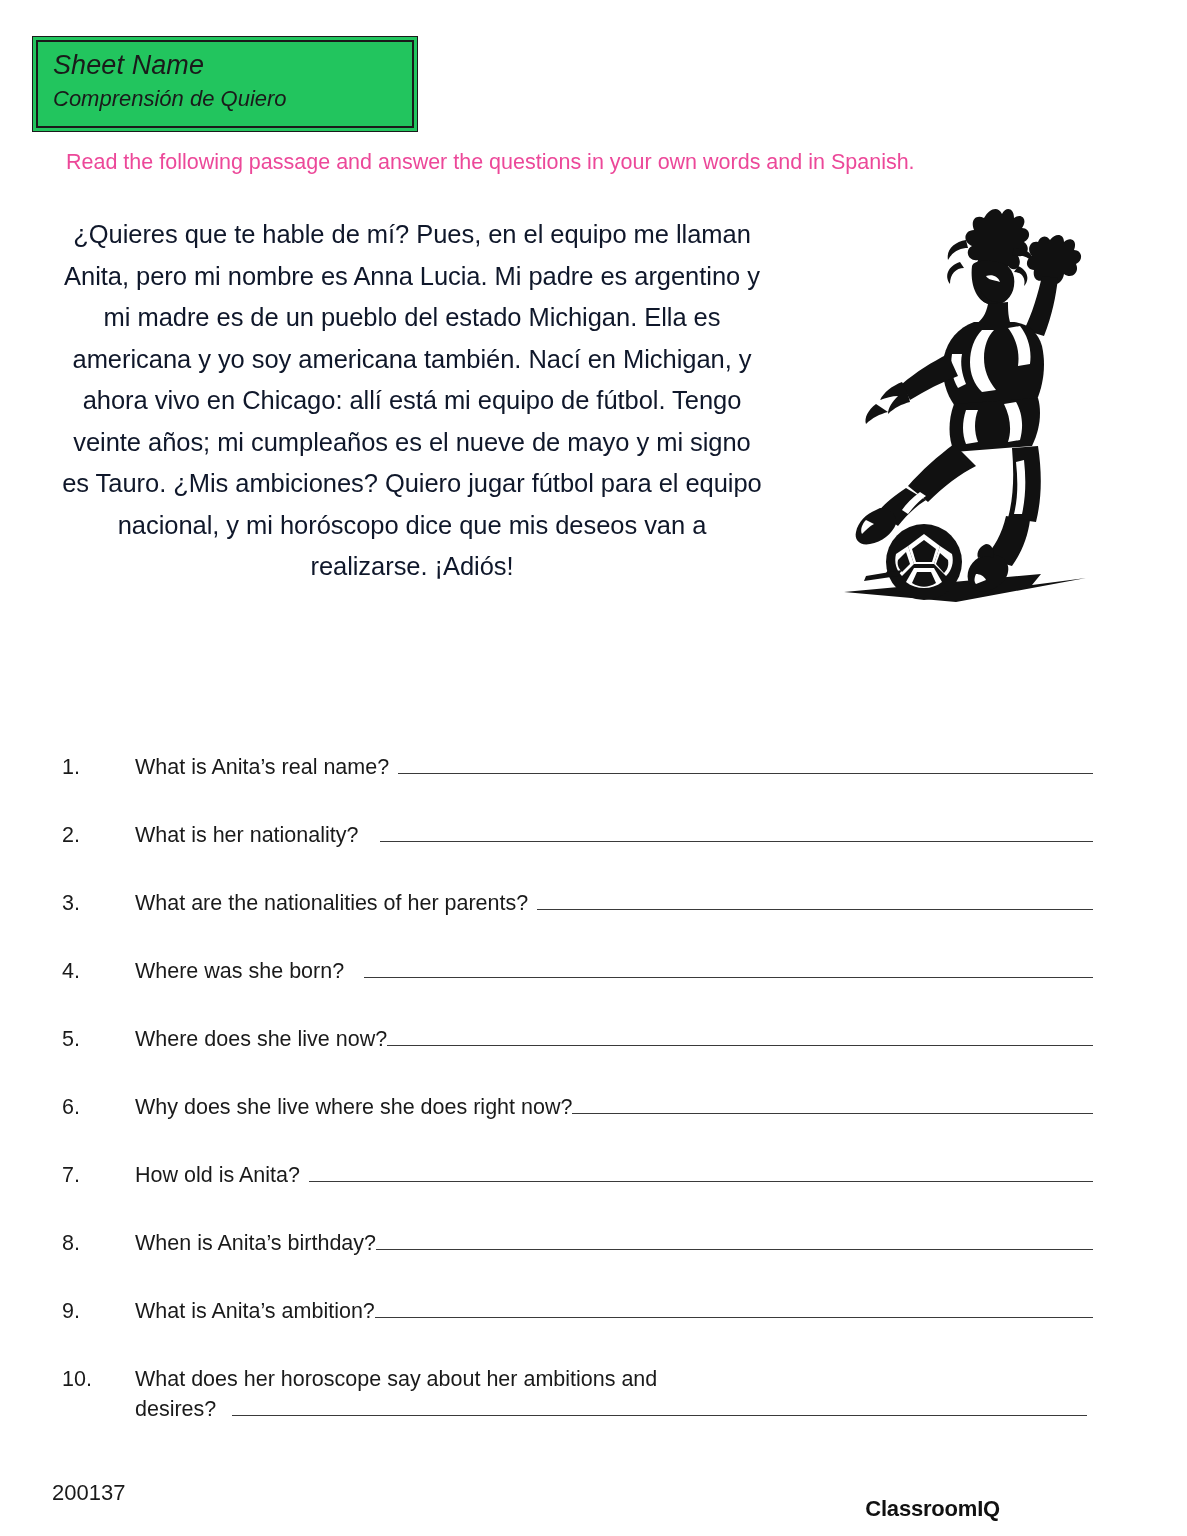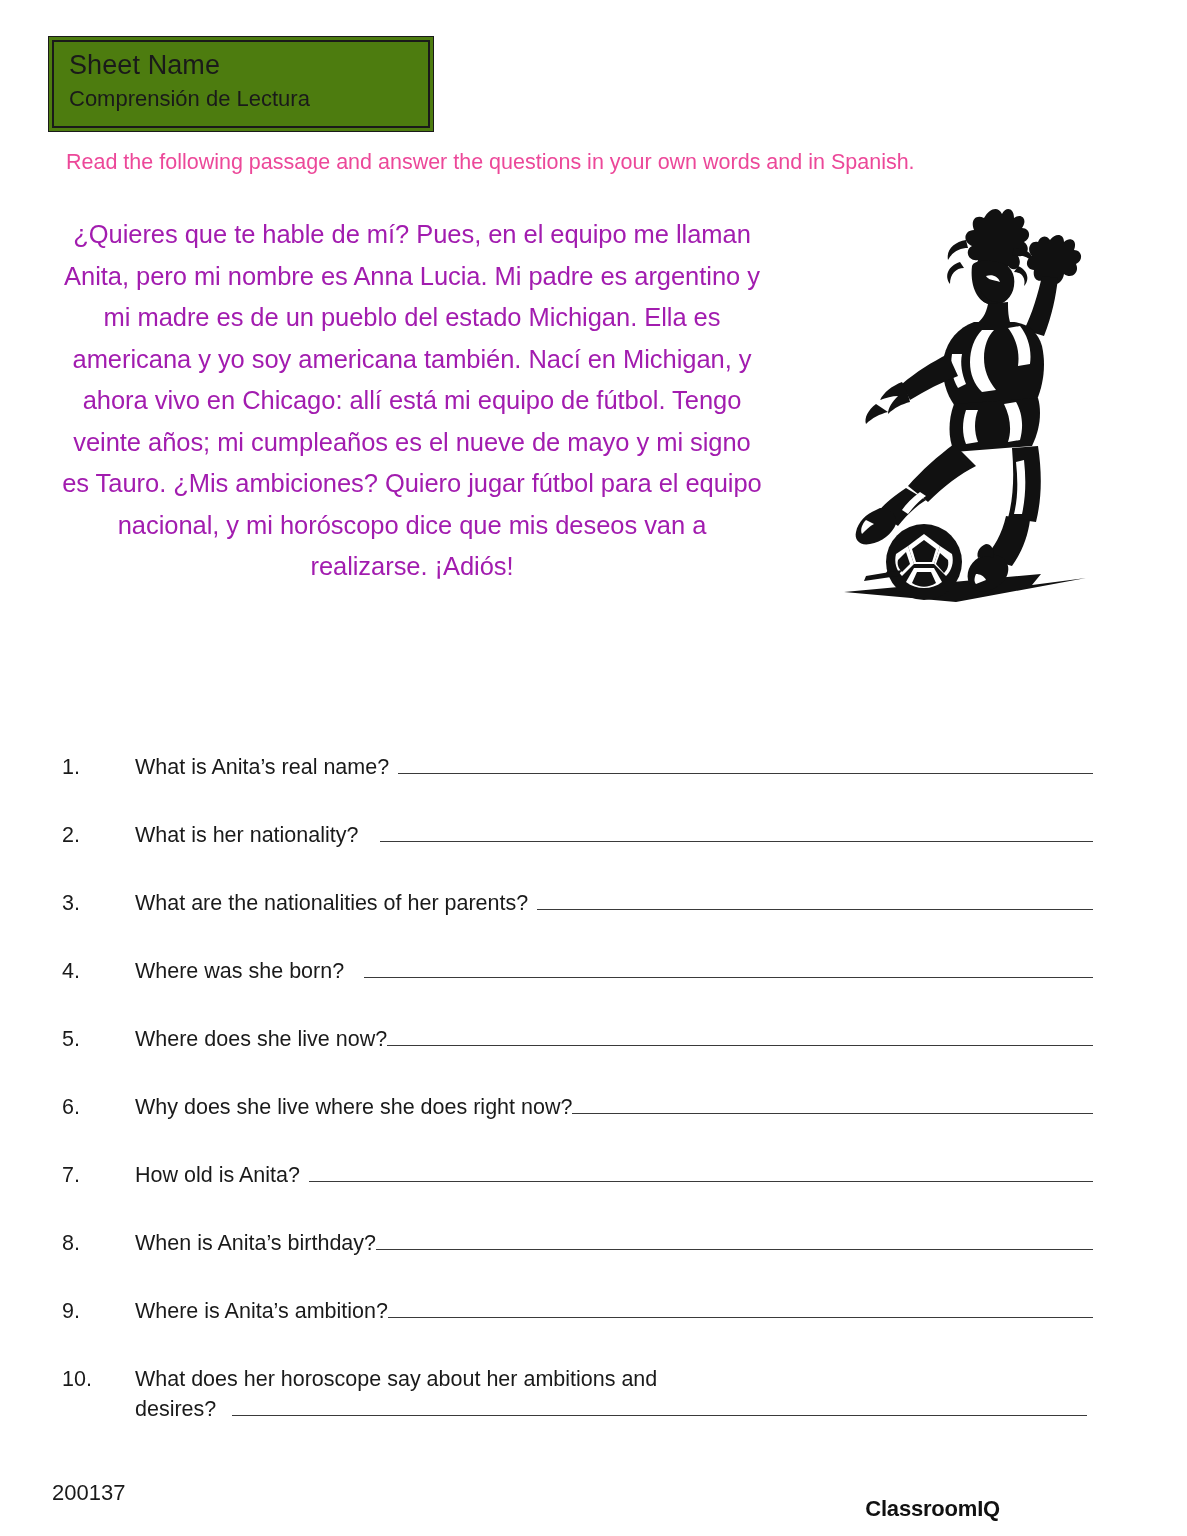--- a/index.html
+++ b/index.html
@@ -26,27 +26,28 @@
   .header-row {
     position: absolute;
     left: 0;
     top: 0;
     width: 1187px;
     height: 145px;
   }
 
   .title-box {
     position: absolute;
-    left: 48px;
+    left: 32px;
     top: 36px;
     width: 386px;
     height: 96px;
     border: 1px solid #1a1a1a;
     box-sizing: border-box;
-    background: #4d7c0f;
+    background: #22c55e;
+    font-style: italic;
   }
   .title-box-inner {
     position: absolute;
     inset: 3px;
     border: 2px solid #1a1a1a;
     box-sizing: border-box;
     padding: 5px 0 0 15px;
   }
   .sheet-name {
     font-size: 27px;
@@ -94,21 +95,21 @@
 
   
   .passage {
     position: absolute;
     left: 62px;
     top: 214px;
     width: 700px;
     text-align: center;
     font-size: 25.5px;
     line-height: 41.5px;
-    color: #a21caf;
+    color: #0f172a;
     letter-spacing: -0.05px;
   }
 
   .figure {
     position: absolute;
     left: 836px;
     top: 204px;
     width: 270px;
     height: 410px;
   }
@@ -191,21 +192,21 @@
 </head>
 <body>
 
 <div class="page">
 
   <div class="header-row">
 
     <div class="title-box">
       <div class="title-box-inner">
         <div class="sheet-name">Sheet Name</div>
-        <div class="sheet-subtitle">Comprensión de Lectura</div>
+        <div class="sheet-subtitle">Comprensión de Quiero</div>
       </div>
     </div>
 
 
     <div class="instructions">Read the following passage and answer the questions in your own words and in Spanish.</div>
   </div>
 
   <div class="passage">¿Quieres que te hable de mí? Pues, en el equipo me llaman Anita, pero mi nombre es Anna Lucia. Mi padre es argentino y mi madre es de un pueblo del estado Michigan. Ella es americana y yo soy americana también. Nací en Michigan, y ahora vivo en Chicago: allí está mi equipo de fútbol. Tengo veinte años; mi cumpleaños es el nueve de mayo y mi signo es Tauro. ¿Mis ambiciones? Quiero jugar fútbol para el equipo nacional, y mi horóscopo dice que mis deseos van a realizarse. ¡Adiós!</div>
 
   <div class="figure">
@@ -377,21 +378,21 @@
         <span class="q-gap"></span>
         <span class="q-text">When is Anita’s birthday?</span>
         <span class="q-rule"></span>
       </div>
     </div>
 
     <div class="q-row">
       <div class="q-line">
         <span class="q-num">9.</span>
         <span class="q-gap"></span>
-        <span class="q-text">Where is Anita’s ambition?</span>
+        <span class="q-text">What is Anita’s ambition?</span>
         <span class="q-rule"></span>
       </div>
     </div>
 
     <div class="q-row tall">
       <div class="q-line">
         <span class="q-num">10.</span>
         <span class="q-gap"></span>
         <span class="q-text">What does her horoscope say about her ambitions and</span>
       </div>

